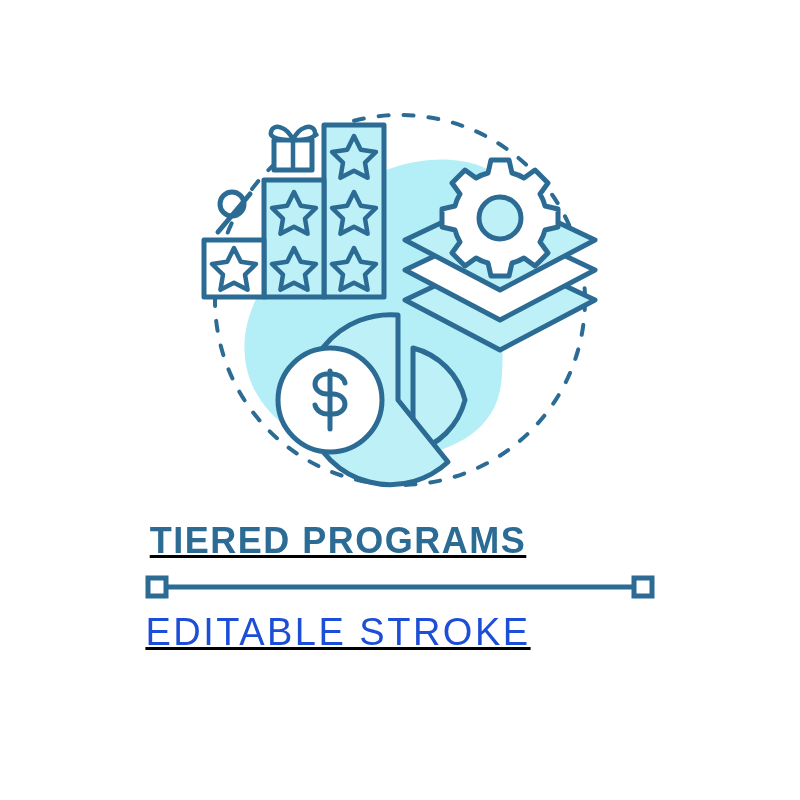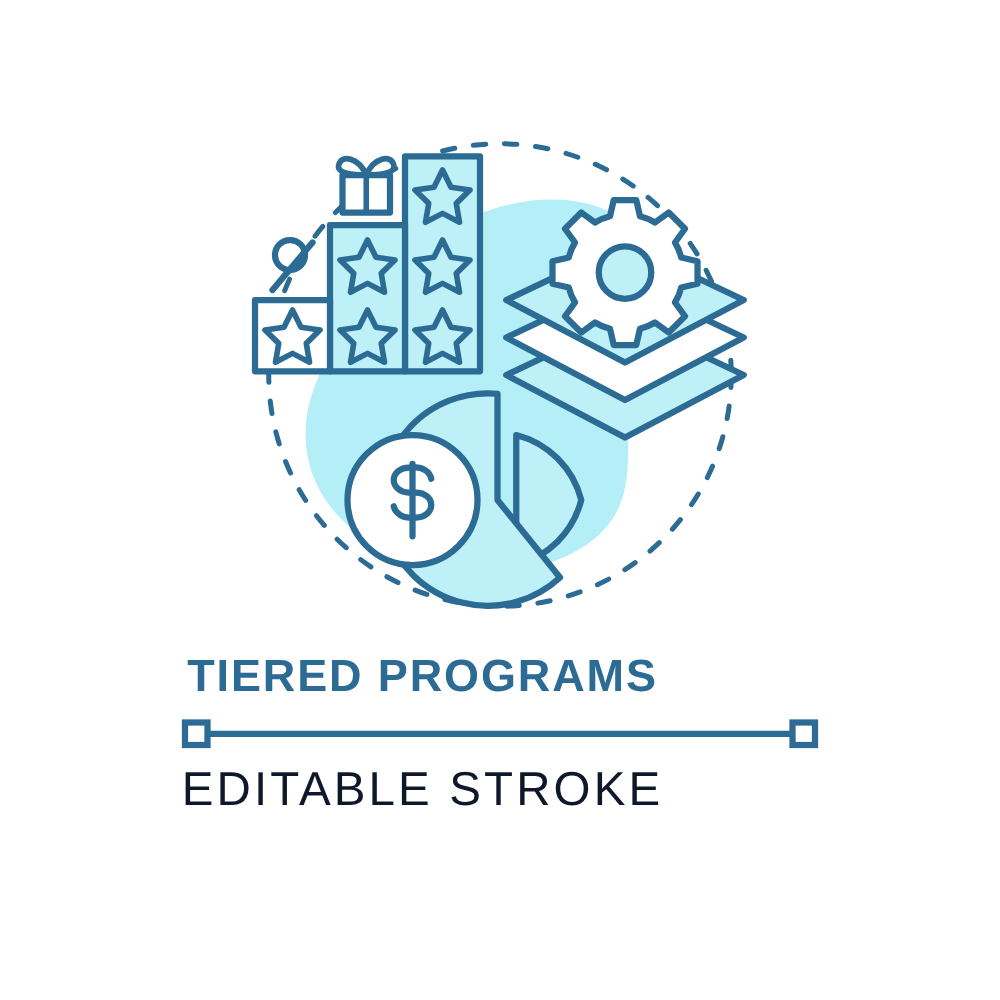--- a/index.html
+++ b/index.html
@@ -25,39 +25,40 @@
     top: 0;
     width: 800px;
     height: 520px;
   }
   .caption-block {
     position: absolute;
     left: 0;
     top: 515px;
     width: 676px;
     text-align: center;
+    text-decoration: underline;
   }
   .title-text {
     font-size: 36px;
     letter-spacing: 1.5px;
     font-weight: 700;
     color: #2b6b94;
     font-family: "Liberation Sans", sans-serif;
     line-height: 52px;
   }
   .divider-wrap {
     position: relative;
     width: 800px;
     height: 40px;
   }
   .subtitle-text {
     font-size: 38px;
     letter-spacing: 2.5px;
     font-weight: 400;
-    color: #0f172a;
+    color: #1d4ed8;
     font-family: "Liberation Sans", sans-serif;
     line-height: 50px;
   }
 </style>
 </head>
 <body>
 
 <div class="stage">
 
   <svg class="illustration" viewBox="0 0 800 520">

